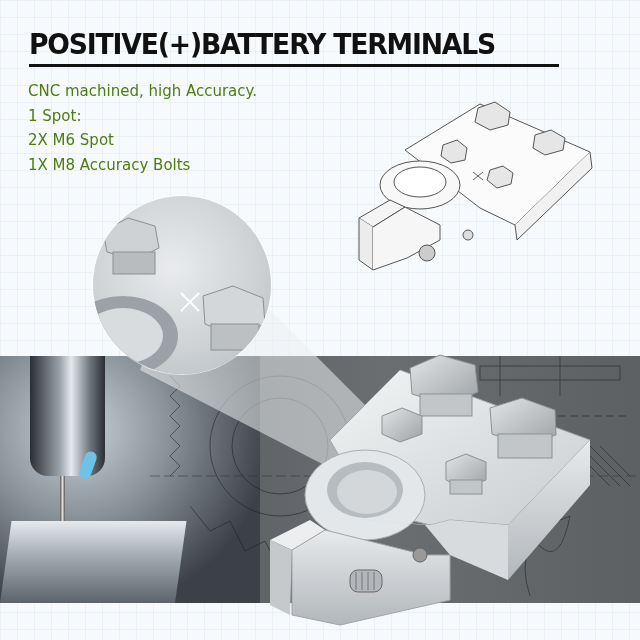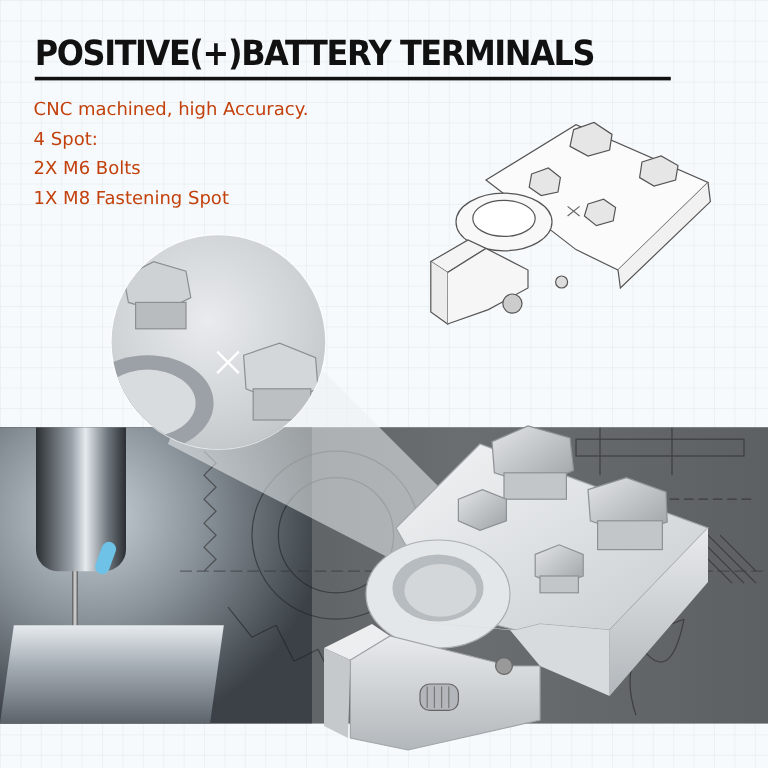--- a/index.html
+++ b/index.html
@@ -23,21 +23,21 @@
       color: #111; margin: 0; line-height: 1;
       transform: scaleX(0.92); transform-origin: left top;
       white-space: nowrap;
     }
     .title-underline {
       position: absolute; left: 29px; top: 64px; width: 530px; height: 3px; background: #111;
     }
     .features {
       position: absolute; left: 28px; top: 79px;
       font-family: "DejaVu Sans", sans-serif;
-      font-size: 15px; color: #c2410c; line-height: 24.5px;
+      font-size: 15px; color: #4d7c0f; line-height: 24.5px;
       margin: 0; padding: 0; list-style: none;
     }
     .dark-band {
       position: absolute; left: 0; top: 356px; width: 640px; height: 247px;
       background: linear-gradient(90deg, #2f3337 0%, #5a5f63 30%, #6b6e71 60%, #5d6063 100%);
       overflow: hidden;
     }
     .cnc-photo {
       position: absolute; left: 0; top: 0; width: 260px; height: 247px;
       background:
@@ -86,23 +86,23 @@
 </head>
 <body>
 
 <div class="grid-bg"></div>
 
 <h1 class="title">POSITIVE(+)BATTERY TERMINALS</h1>
 <div class="title-underline"></div>
 
 <ul class="features">
   <li>CNC machined, high Accuracy.</li>
-  <li>4 Spot:</li>
-  <li>2X M6 Bolts</li>
-  <li>1X M8 Fastening Spot</li>
+  <li>1 Spot:</li>
+  <li>2X M6 Spot</li>
+  <li>1X M8 Accuracy Bolts</li>
 </ul>
 
 <svg class="sketch" viewBox="0 0 260 190" xmlns="http://www.w3.org/2000/svg">
   <g fill="none" stroke="#555" stroke-width="1">
 
     <path d="M60,60 L135,14 L245,62 L170,135 L135,118 Z" fill="#fbfbfb"></path>
 
     <path d="M170,135 L172,150 L247,78 L245,62" fill="#f1f1f1"></path>
 
     <ellipse cx="75" cy="95" rx="40" ry="24" fill="#f8f8f8"></ellipse>

